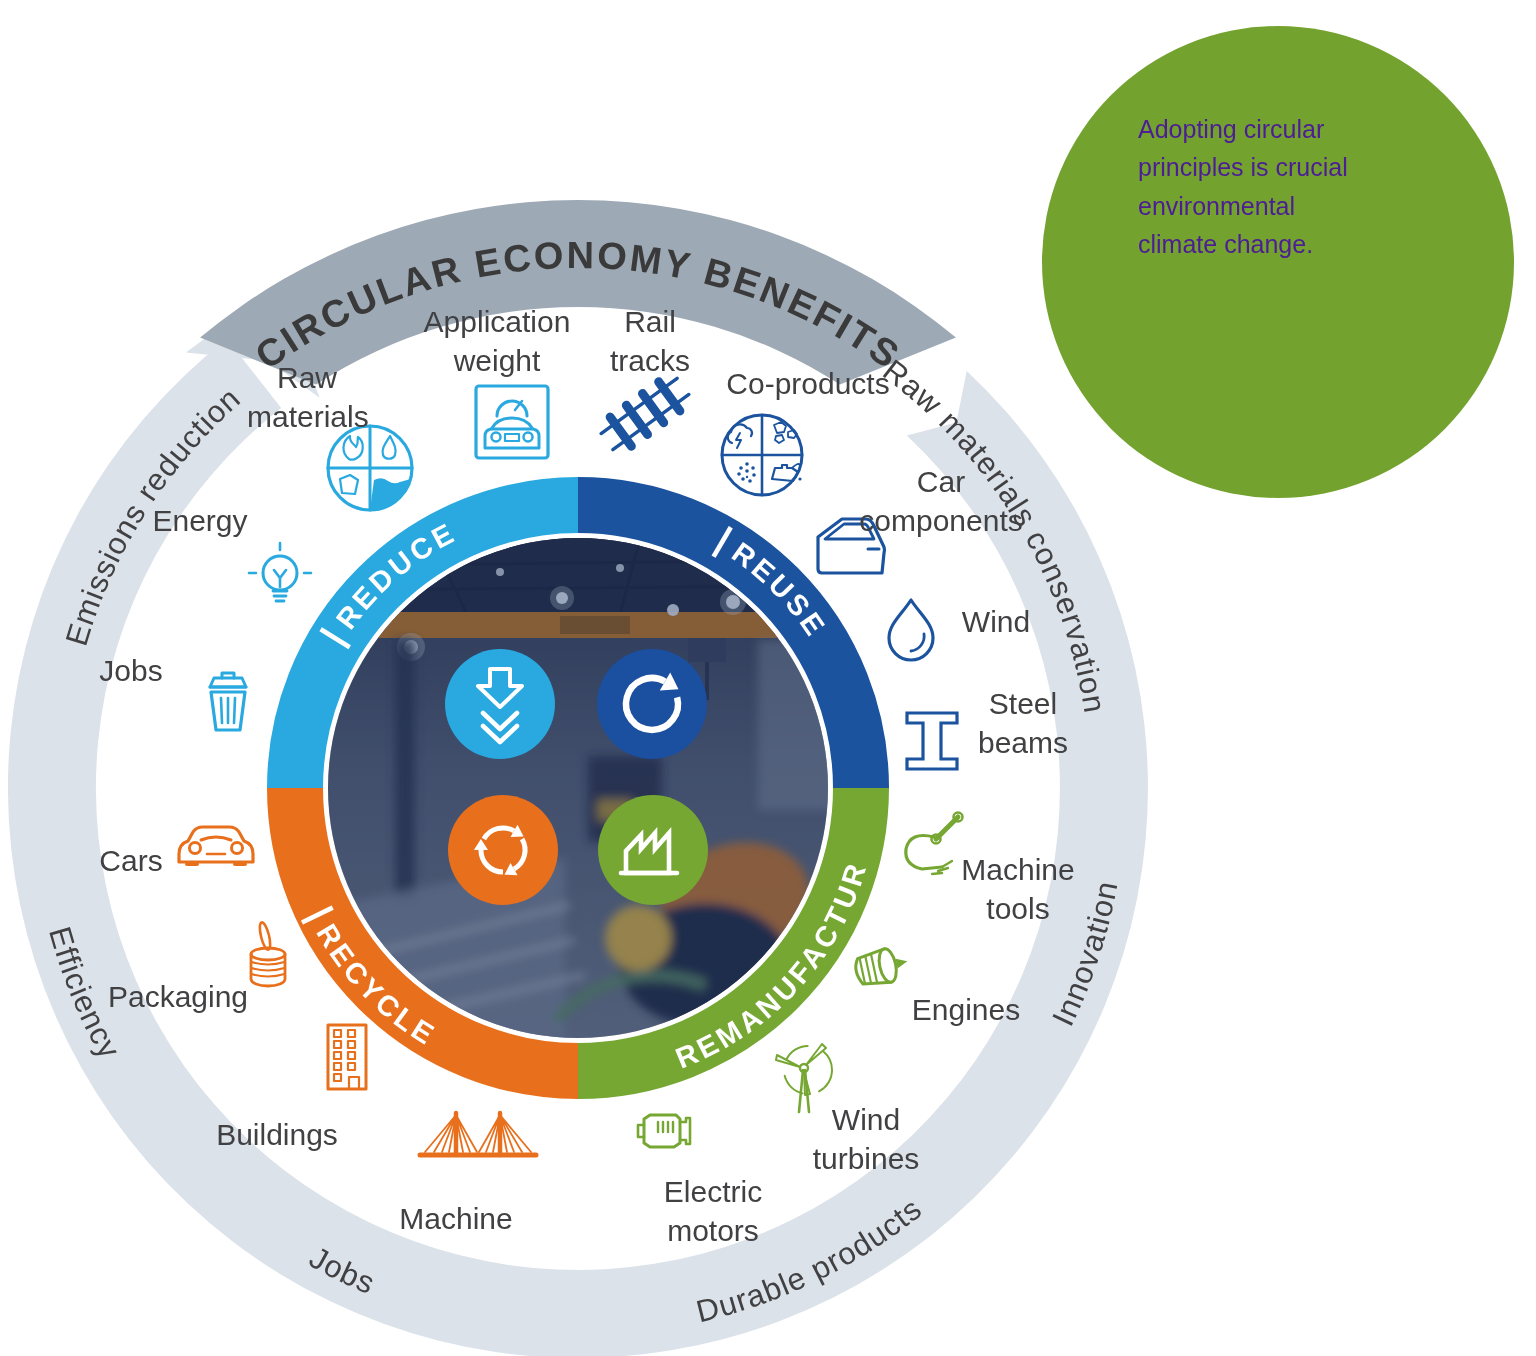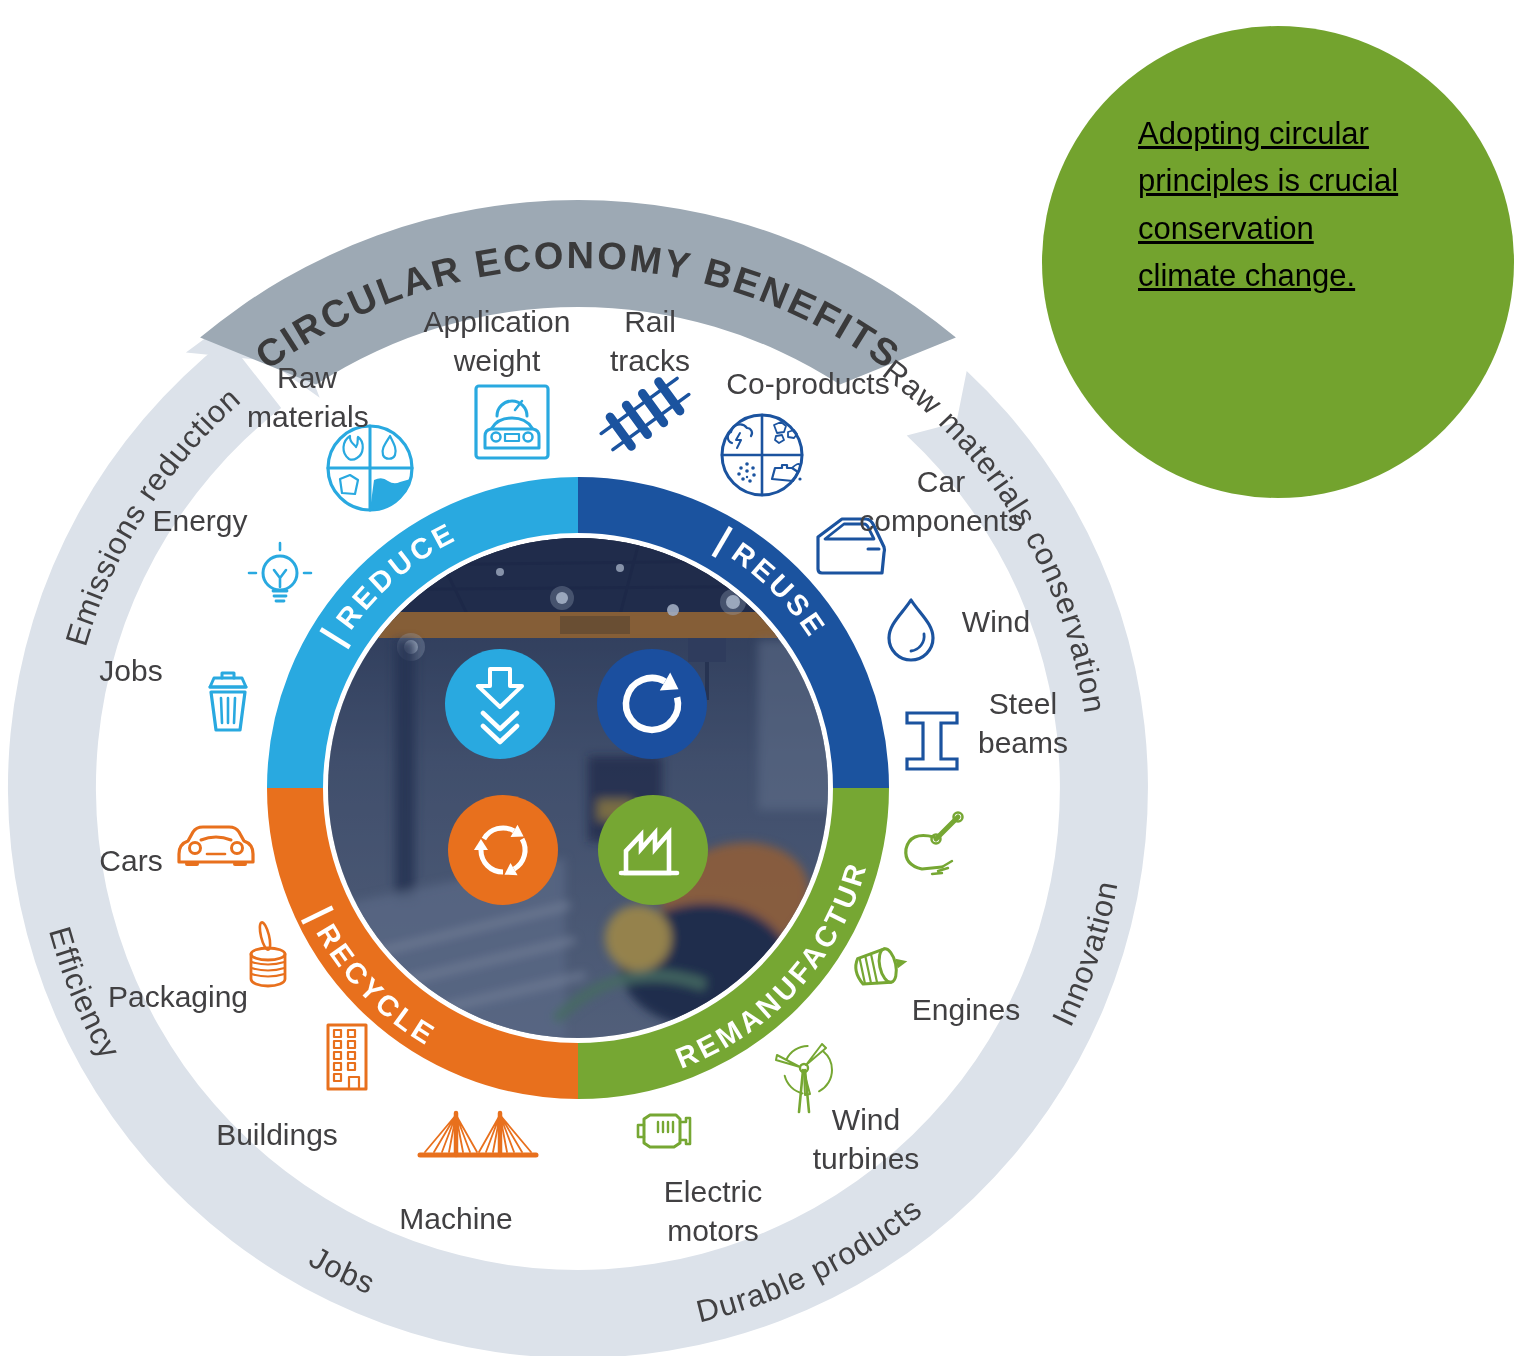--- a/index.html
+++ b/index.html
@@ -16,22 +16,22 @@
   .st-lb{stroke:var(--lightblue);}  .fl-lb{fill:var(--lightblue);stroke:none;}
   .st-db{stroke:var(--darkblue);}   .fl-db{fill:var(--darkblue);stroke:none;}
   .st-or{stroke:var(--orange);}
   .st-gr{stroke:var(--green);}      .fl-gr{fill:var(--green);stroke:none;}
   
   .lbl{position:absolute;font-size:30px;line-height:1.3;color:var(--label_text);
        text-align:center;transform:translate(-50%,0);}
   
   #bubble{position:absolute;left:1042px;top:26px;width:472px;height:472px;border-radius:50%;
           background:var(--bubble_green);}
-  #bubble .txt{position:absolute;left:96px;top:84px;width:330px;font-size:31px;
-               line-height:1.53;color:#000000;text-decoration:underline;}
+  #bubble .txt{position:absolute;left:96px;top:84px;width:330px;font-size:25px;
+               line-height:1.53;color:#4c1d95;}
   #bubble .txt span{display:block;}
 </style>
 </head>
 <body>
 
 <div id="stage">
 
 <svg width="1536" height="1356" viewBox="0 0 1536 1356">
   <defs>
     <path id="tpTitle" d="M65.9,697.7 A520,520 0 0 1 1090.1,697.7"></path>
@@ -340,26 +340,27 @@
 <div class="lbl" style="left:307px;top:358px;width:120px">Raw materials</div>
 <div class="lbl" style="left:200px;top:501px;width:110px">Energy</div>
 <div class="lbl" style="left:131px;top:651px;width:100px">Jobs</div>
 <div class="lbl" style="left:131px;top:841px;width:90px">Cars</div>
 <div class="lbl" style="left:178px;top:977px;width:150px">Packaging</div>
 <div class="lbl" style="left:277px;top:1115px;width:140px">Buildings</div>
 <div class="lbl" style="left:456px;top:1199px;width:120px">Machine</div>
 <div class="lbl" style="left:713px;top:1172px;width:120px">Electric motors</div>
 <div class="lbl" style="left:866px;top:1100px;width:120px">Wind turbines</div>
 <div class="lbl" style="left:966px;top:990px;width:120px">Engines</div>
+<div class="lbl" style="left:1018px;top:850px;width:130px">Machine tools</div>
 <div class="lbl" style="left:1023px;top:684px;width:100px">Steel beams</div>
 <div class="lbl" style="left:996px;top:602px;width:100px">Wind</div>
 <div class="lbl" style="left:941px;top:462px;width:180px">Car components</div>
 
 <div id="bubble">
   <div class="txt">
     <span>Adopting circular</span>
     <span>principles is crucial</span>
-    <span>conservation</span>
+    <span>environmental</span>
     <span>climate change.</span>
   </div>
 </div>
 
 </div>
 
 </body></html>

